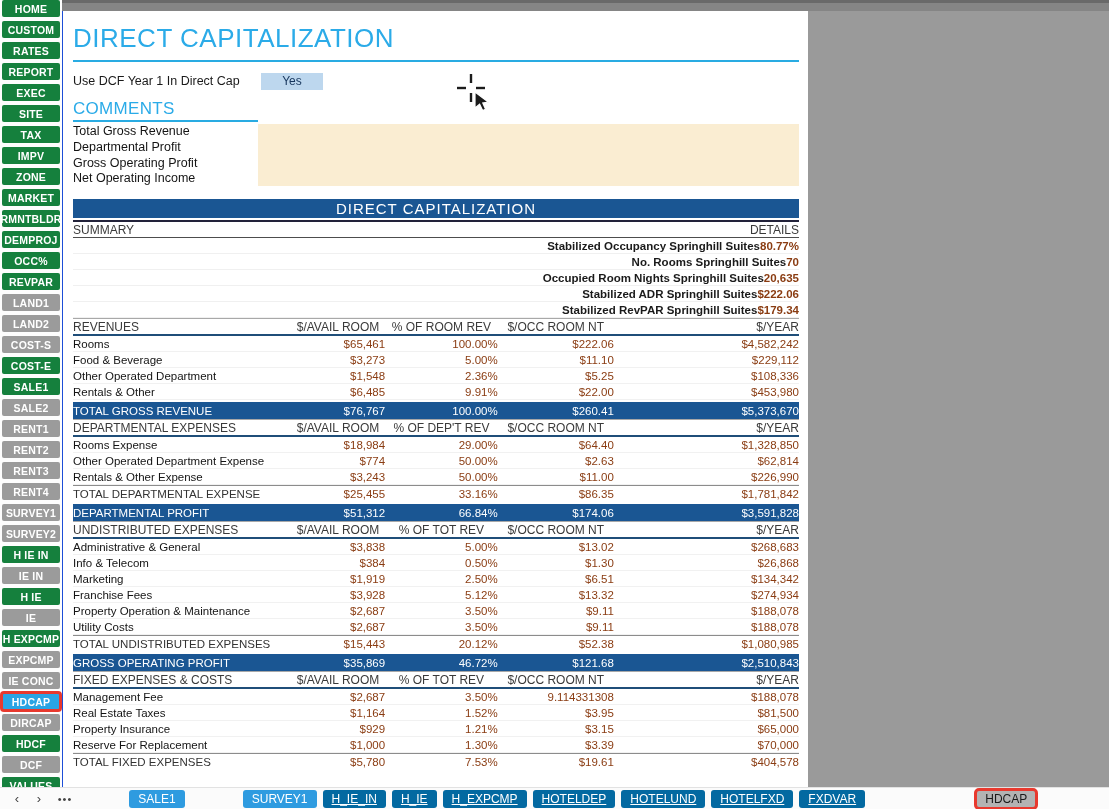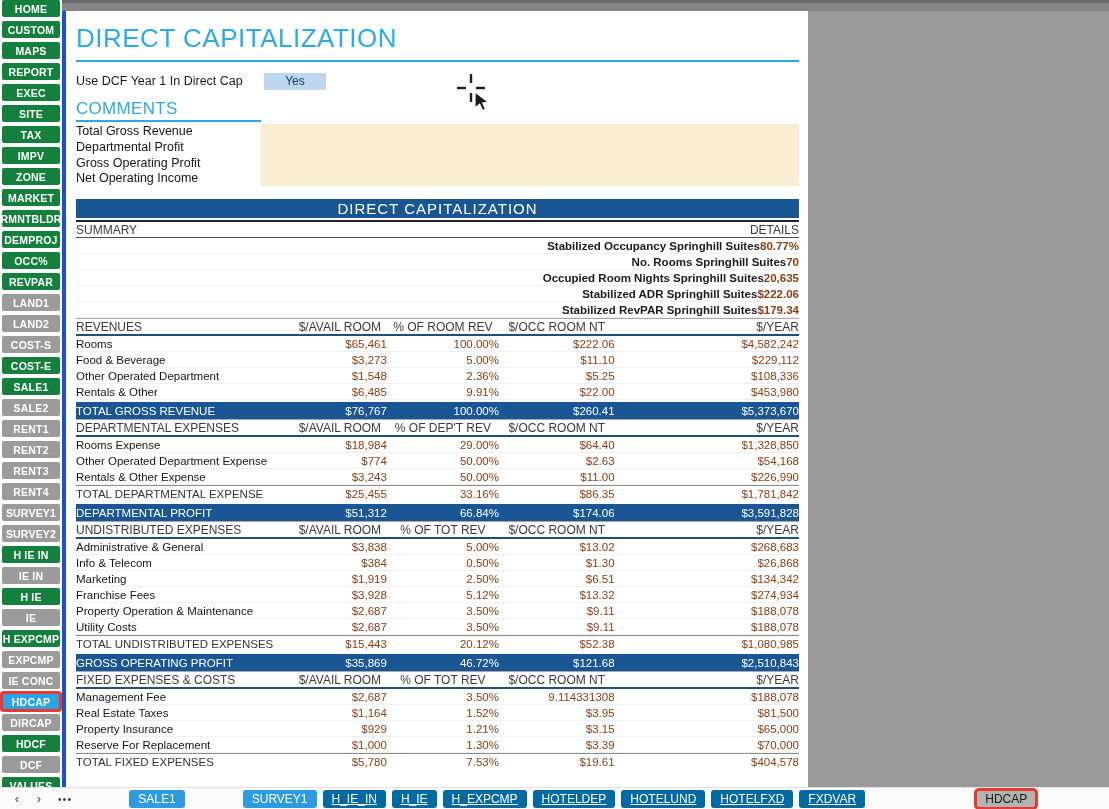--- a/index.html
+++ b/index.html
@@ -18,21 +18,21 @@
              background:#fdfdfd; z-index:2; overflow:hidden; padding-top:0; }
   .sb-btn { width:58px; height:17px; margin:0 0 4px 2px; border-radius:2px;
             display:flex; align-items:center; justify-content:center;
             font-size:10.5px; font-weight:bold; color:#fff; letter-spacing:.2px;
             cursor:pointer; }
   .sb-btn.cyan { background:#15803d; }
   .sb-btn.gray { background:#9b9b9b; }
   .sb-btn.selected { background:#2aa4e4; outline:3px solid #e8392e; outline-offset:-1px; }
   
   .main-panel { position:absolute; left:62px; top:11px; width:746px; height:777px;
-                background:#ffffff; border-left:4px solid #1d4ed8;
+                background:#ffffff; border-left:1px solid #1d4ed8;
                 padding:8px 9px 0 10px; z-index:1; }
   .page-title { font-size:26px; font-weight:300; color:#2babe8; letter-spacing:.5px;
                 margin:4px 0 6px 0; }
   .title-rule { border:none; border-top:2px solid #29abe2; margin:0 0 10px 0; }
   .toggle-row { display:flex; align-items:center; height:18px; margin-bottom:9px; }
   .toggle-label { width:188px; font-size:12.5px; color:#1a1a1a; }
   .yes-btn { width:62px; height:17px; background:#bdd7ee; color:#17365d;
              font-size:12px; display:flex; align-items:center; justify-content:center;
              cursor:pointer; }
   .comments-heading { font-size:17px; color:#2babe8; letter-spacing:.3px; margin-bottom:1px; }
@@ -79,21 +79,21 @@
   .cursor { position:absolute; left:455px; top:72px; z-index:5; pointer-events:none; }
 </style>
 </head>
 <body>
 
 <div class="topbar"></div>
 
 <div class="sidebar" id="sidebar">
     <div class="sb-btn cyan">HOME</div>
     <div class="sb-btn cyan">CUSTOM</div>
-    <div class="sb-btn cyan">MAPS</div>
+    <div class="sb-btn cyan">RATES</div>
     <div class="sb-btn cyan">REPORT</div>
     <div class="sb-btn cyan">EXEC</div>
     <div class="sb-btn cyan">SITE</div>
     <div class="sb-btn cyan">TAX</div>
     <div class="sb-btn cyan">IMPV</div>
     <div class="sb-btn cyan">ZONE</div>
     <div class="sb-btn cyan">MARKET</div>
     <div class="sb-btn cyan">RMNTBLDR</div>
     <div class="sb-btn cyan">DEMPROJ</div>
     <div class="sb-btn cyan">OCC%</div>
@@ -229,21 +229,21 @@
         <div>$18,984</div>
         <div>29.00%</div>
         <div>$64.40</div>
         <div>$1,328,850</div>
       </div>
       <div class="cols data-row">
         <div>Other Operated Department Expense</div>
         <div>$774</div>
         <div>50.00%</div>
         <div>$2.63</div>
-        <div>$54,168</div>
+        <div>$62,814</div>
       </div>
       <div class="cols data-row">
         <div>Rentals &amp; Other Expense</div>
         <div>$3,243</div>
         <div>50.00%</div>
         <div>$11.00</div>
         <div>$226,990</div>
       </div>
       <div class="cols total-row plain">
         <div>TOTAL DEPARTMENTAL EXPENSE</div>

